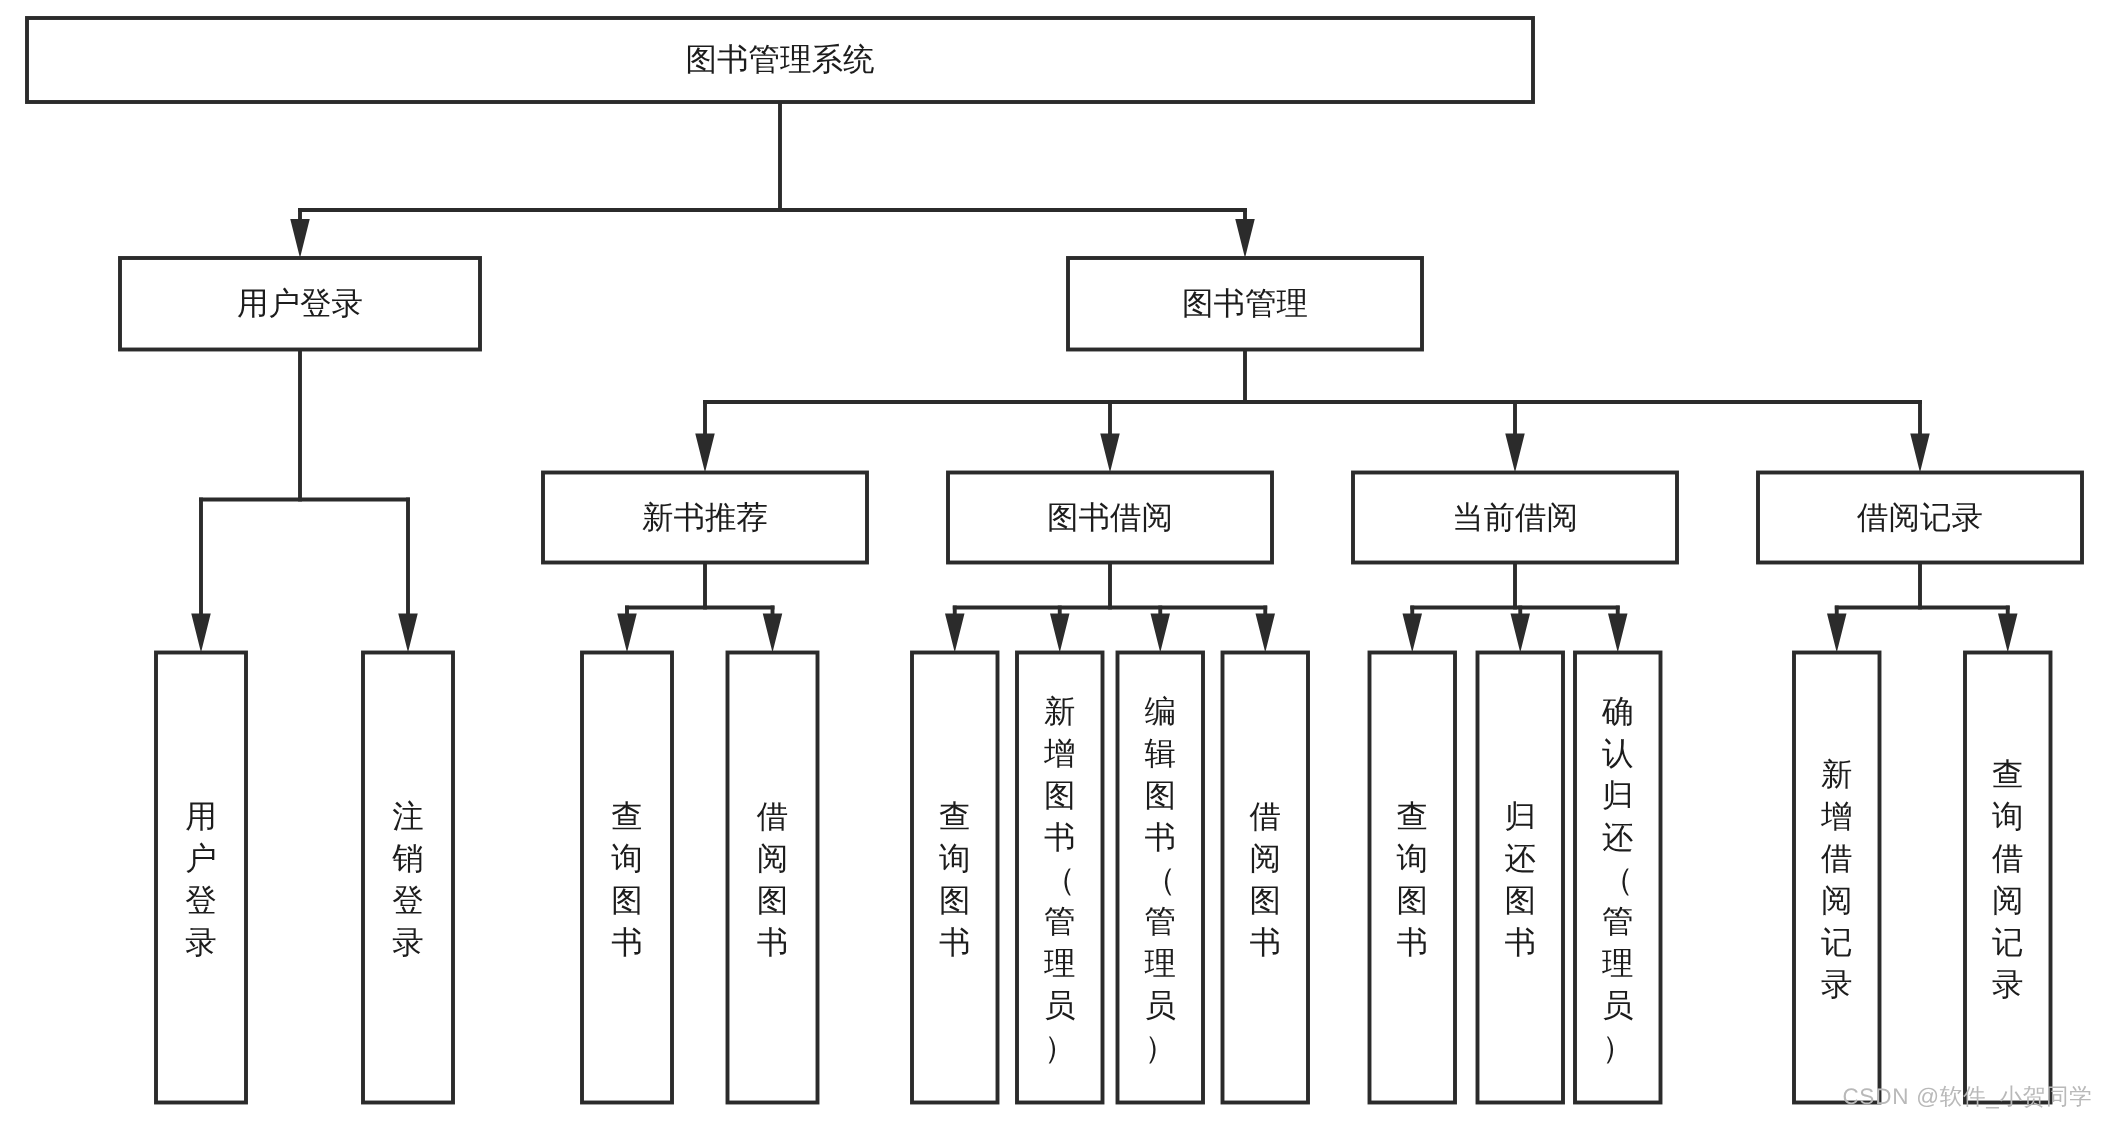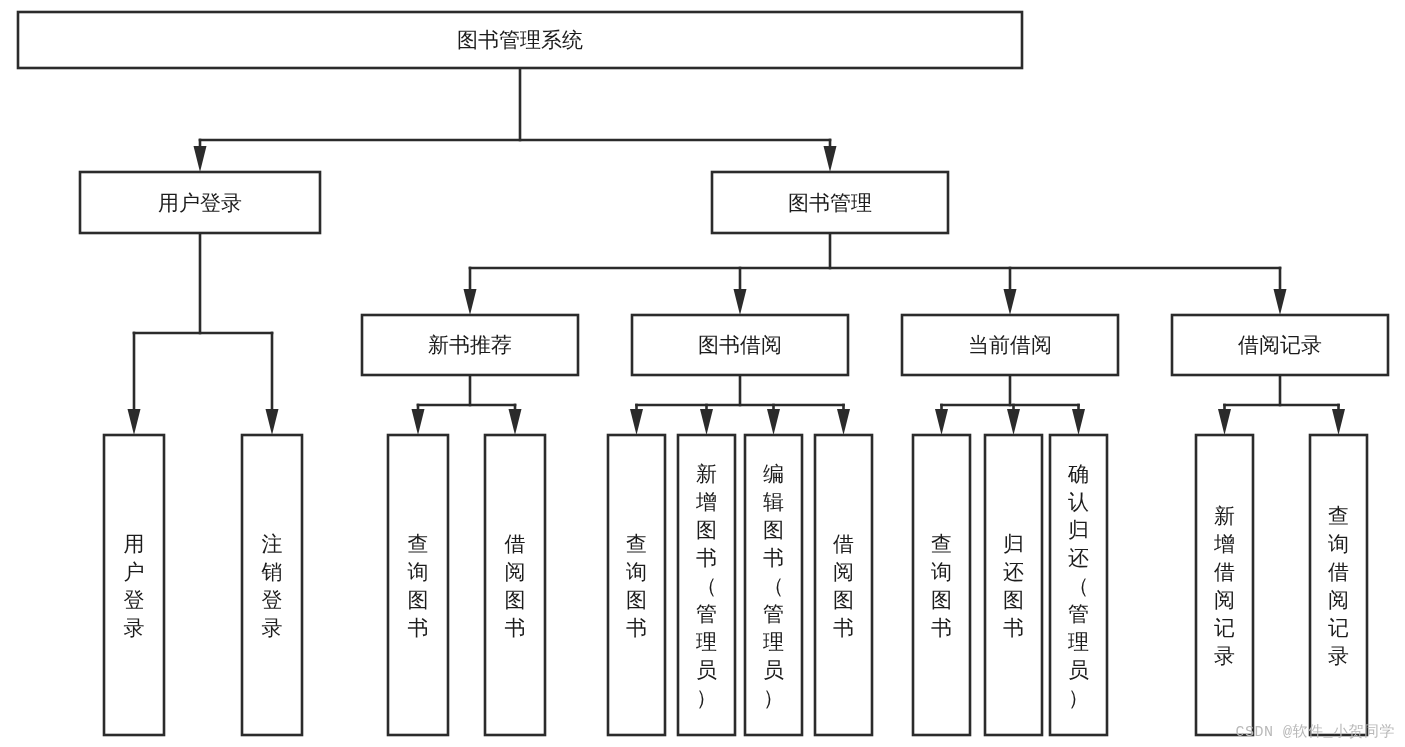--- a/index.html
+++ b/index.html
@@ -19,21 +19,21 @@
     text-anchor:middle;
     dominant-baseline:middle;
   }
   .label-h{font-size:21px;}
   .label-v{font-size:21px;}
   .watermark{
     position:absolute;
     right:10px;bottom:6px;
     font-size:15px;
     color:#b9b9b9;
-    font-family:Liberation Mono, monospace;
+    font-family:Liberation Sans, sans-serif;
     letter-spacing:0.5px;
     white-space:nowrap;
     pointer-events:none;
     margin-top:48px;
   }
 </style>
 </head>
 <body>
 
 <div id="diagram-root">

